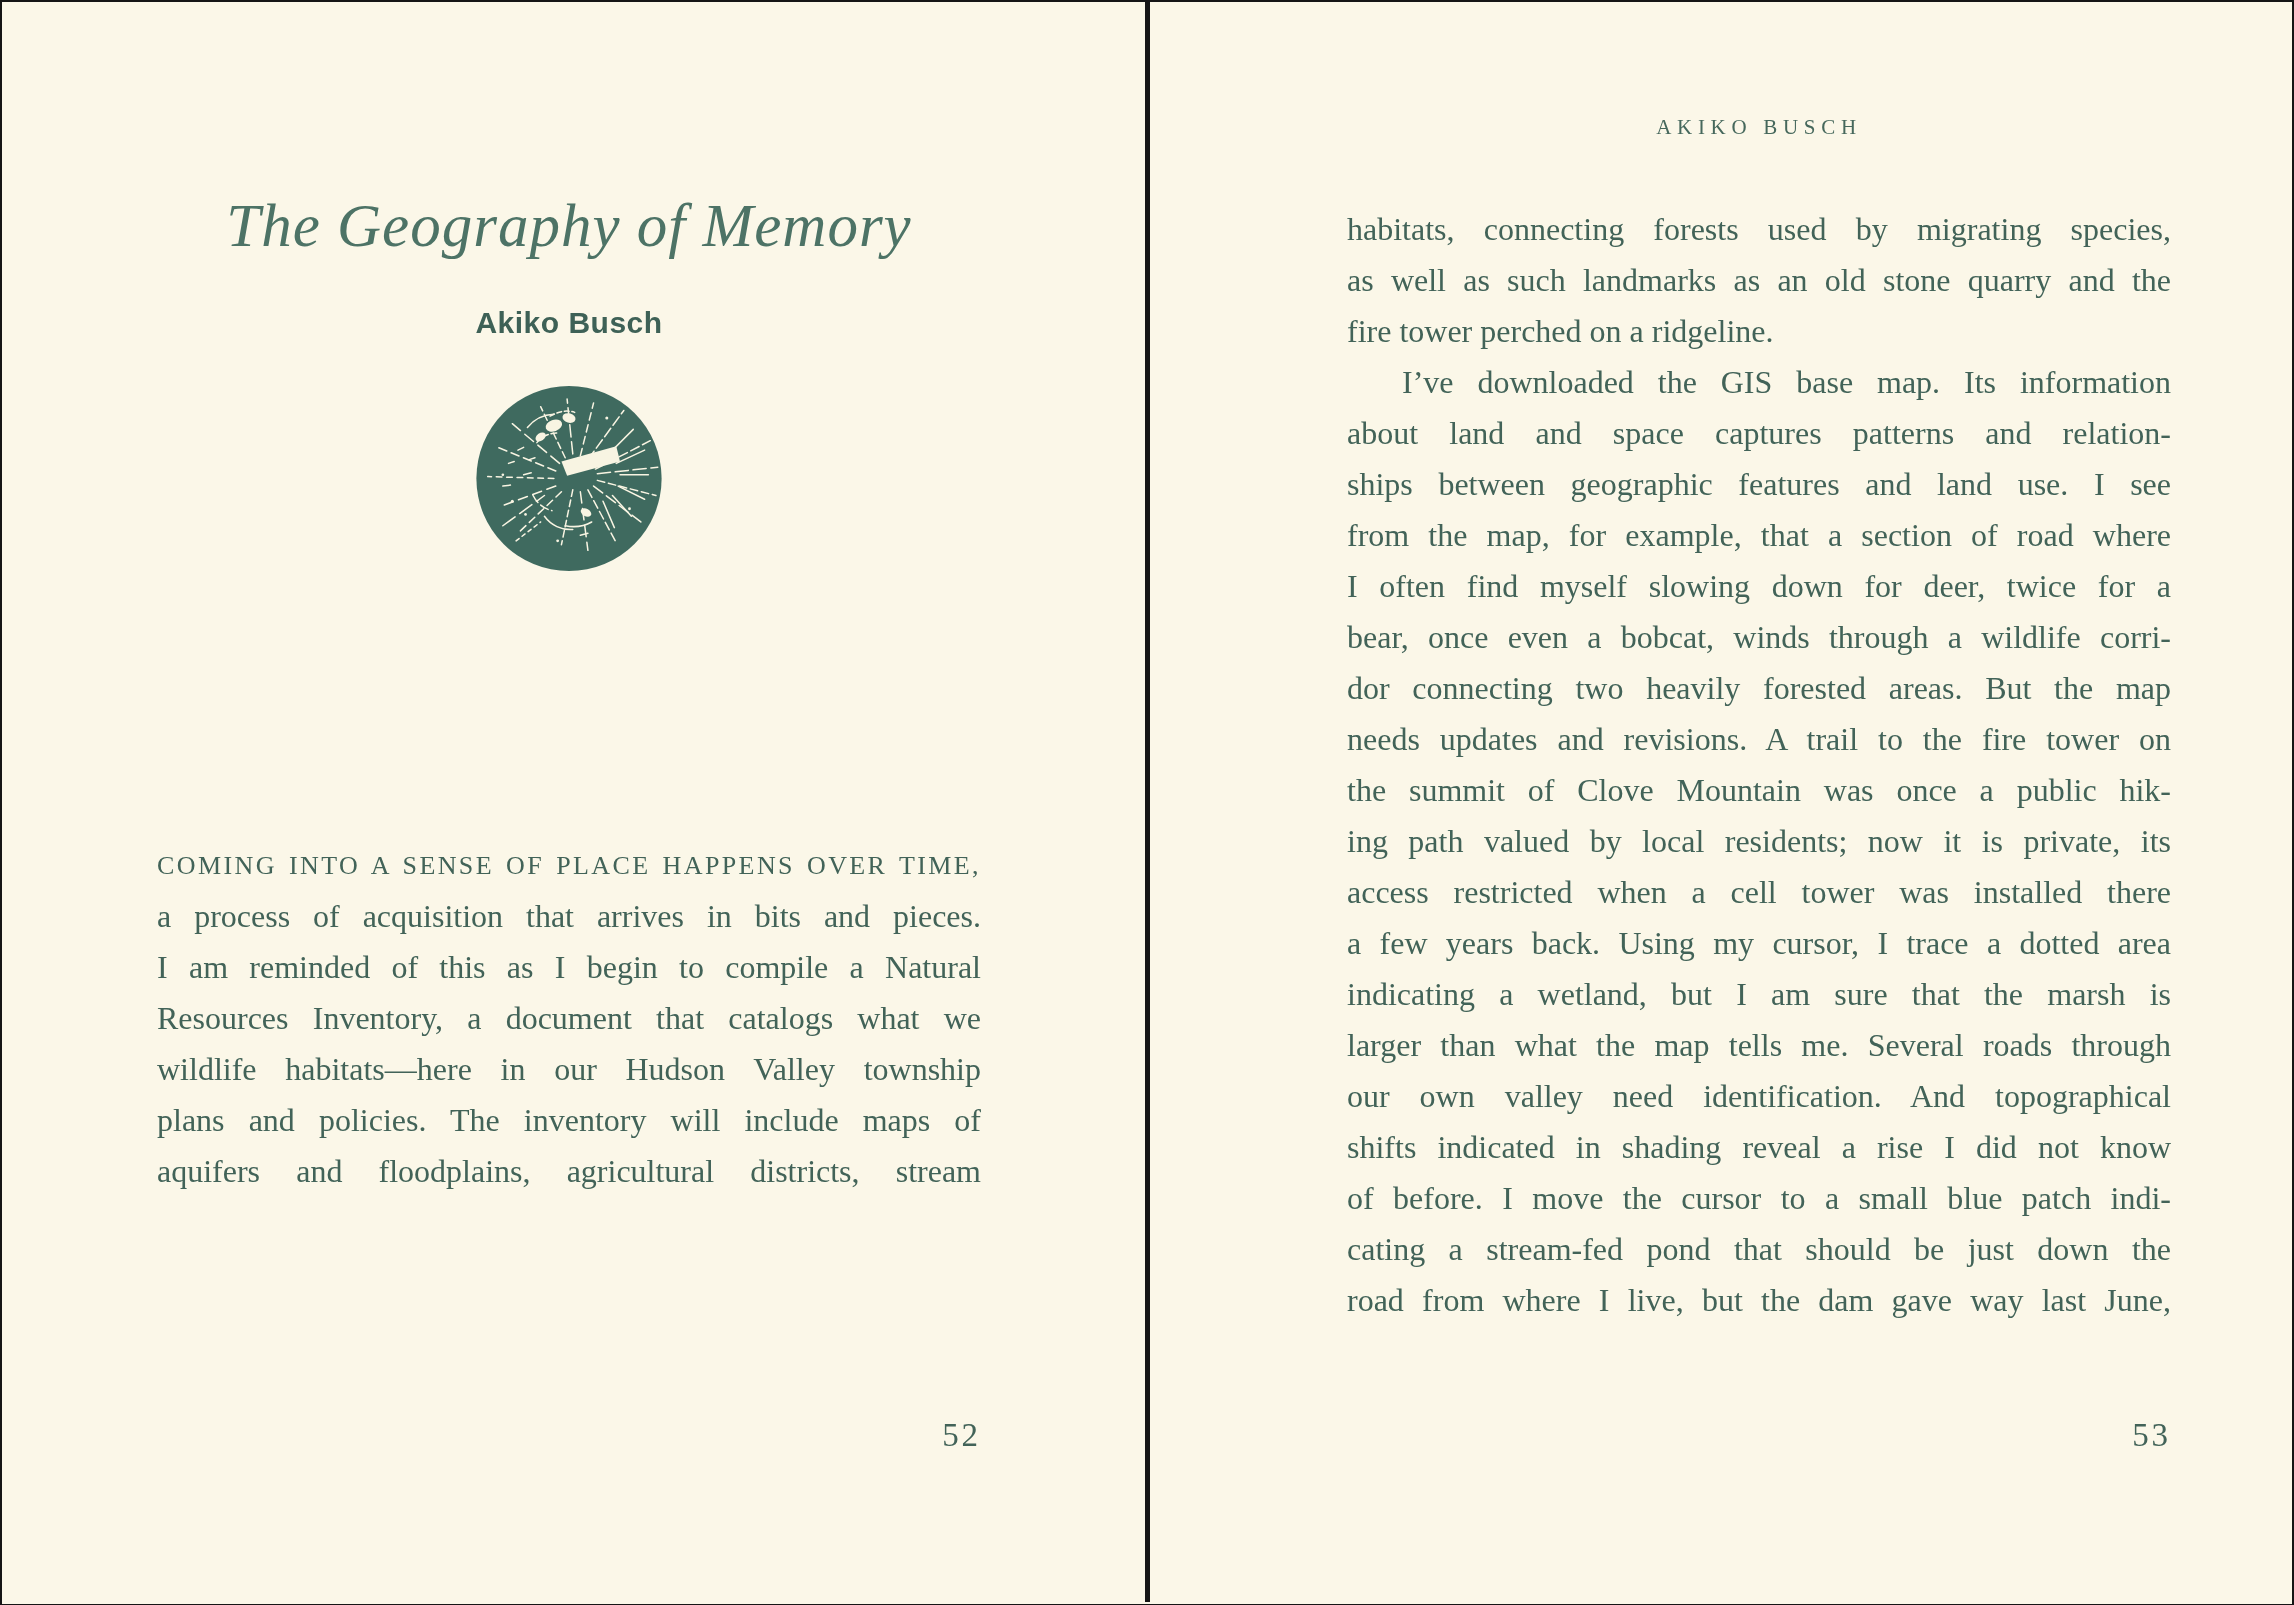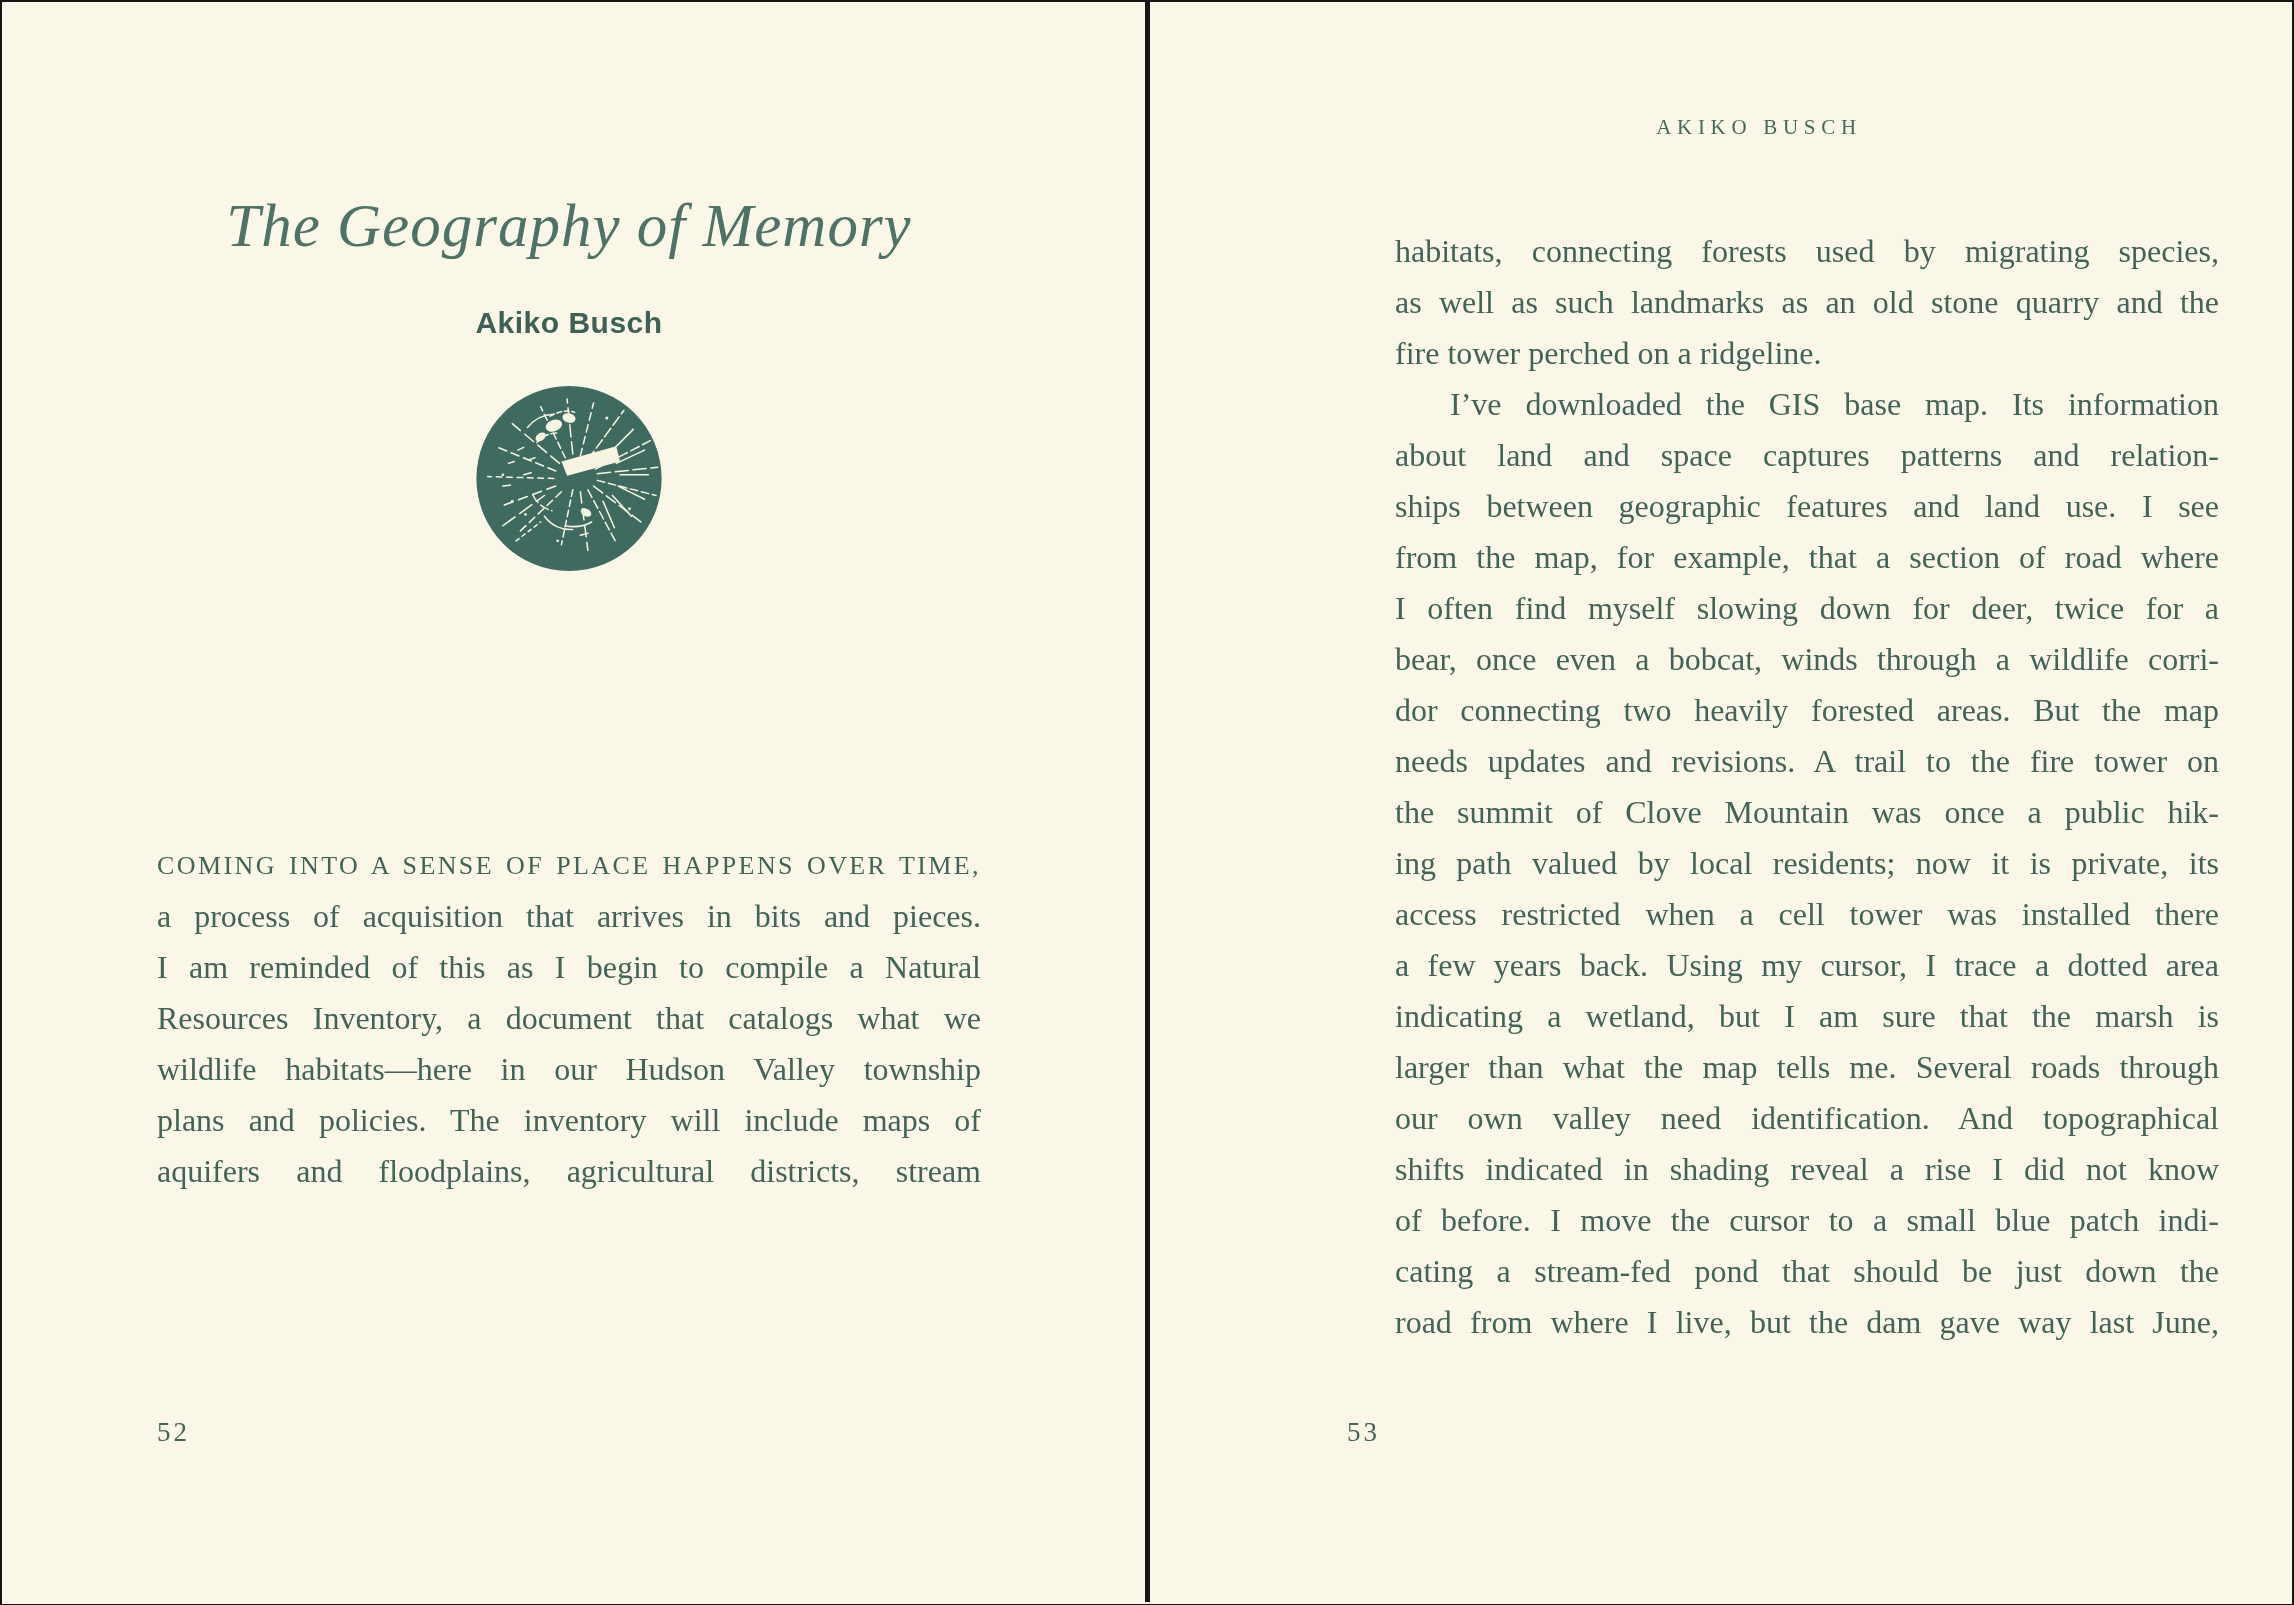--- a/index.html
+++ b/index.html
@@ -37,35 +37,35 @@
     text-align:center;
     font-family:"Liberation Sans","DejaVu Sans",sans-serif;
     font-weight:700;font-size:30px;color:#3E6156;letter-spacing:0.5px;
   }
   .illustration{
     position:absolute;top:382px;left:50%;transform:translateX(-50%);
     width:189px;height:189px;
   }
   .body{position:absolute;left:0;width:824px;color:#426358;font-size:32px;}
   .body.left-body{top:838px;}
-  .body.right-body{top:224px;margin-left:48px;}
+  .body.right-body{top:202px;}
   .bodyline{
     height:51px;line-height:51px;overflow:hidden;
     text-align:justify;text-align-last:justify;
   }
   .bodyline.sc{font-size:26px;letter-spacing:2.4px;}
   .bodyline.nj{text-align:left;text-align-last:left;}
   .bodyline.ind{padding-left:55px;}
   .running-header{
     position:absolute;top:113px;left:0;width:100%;
     text-align:center;font-size:21px;letter-spacing:5.7px;color:#46685C;
   }
   .pagenum{
     position:absolute;top:1415px;left:0;width:100%;
-    text-align:left;font-size:27px;letter-spacing:2.9px;color:#426358;
+    text-align:right;font-size:33px;letter-spacing:2.9px;color:#426358;
   }
 </style>
 </head>
 <body>
 
 <div class="spread">
 
   <section class="page left">
     <div class="column">
       <h1 class="title">The Geography of Memory</h1>

